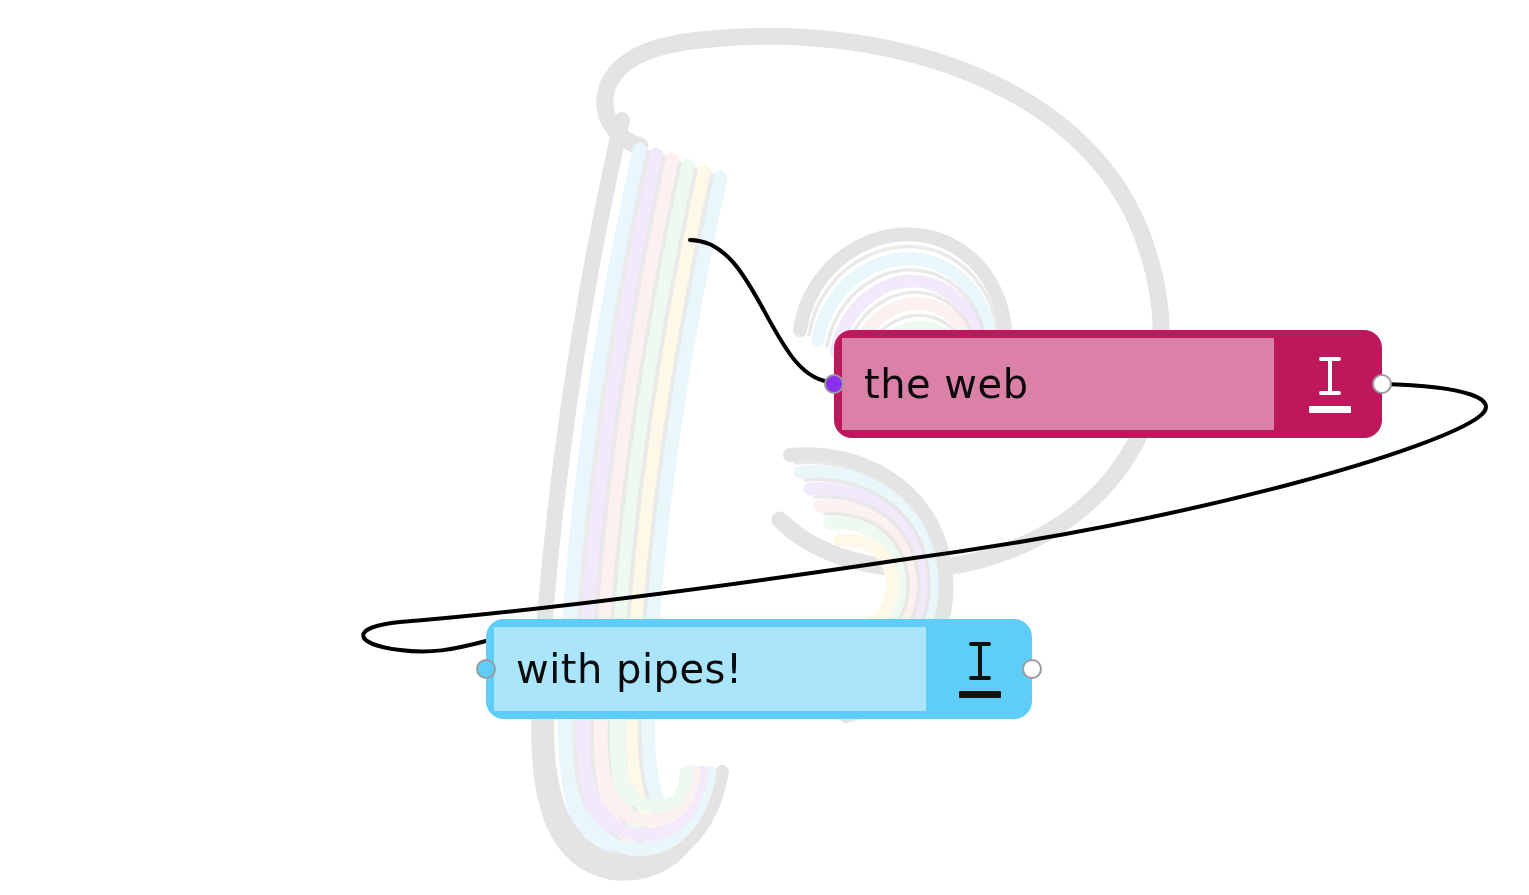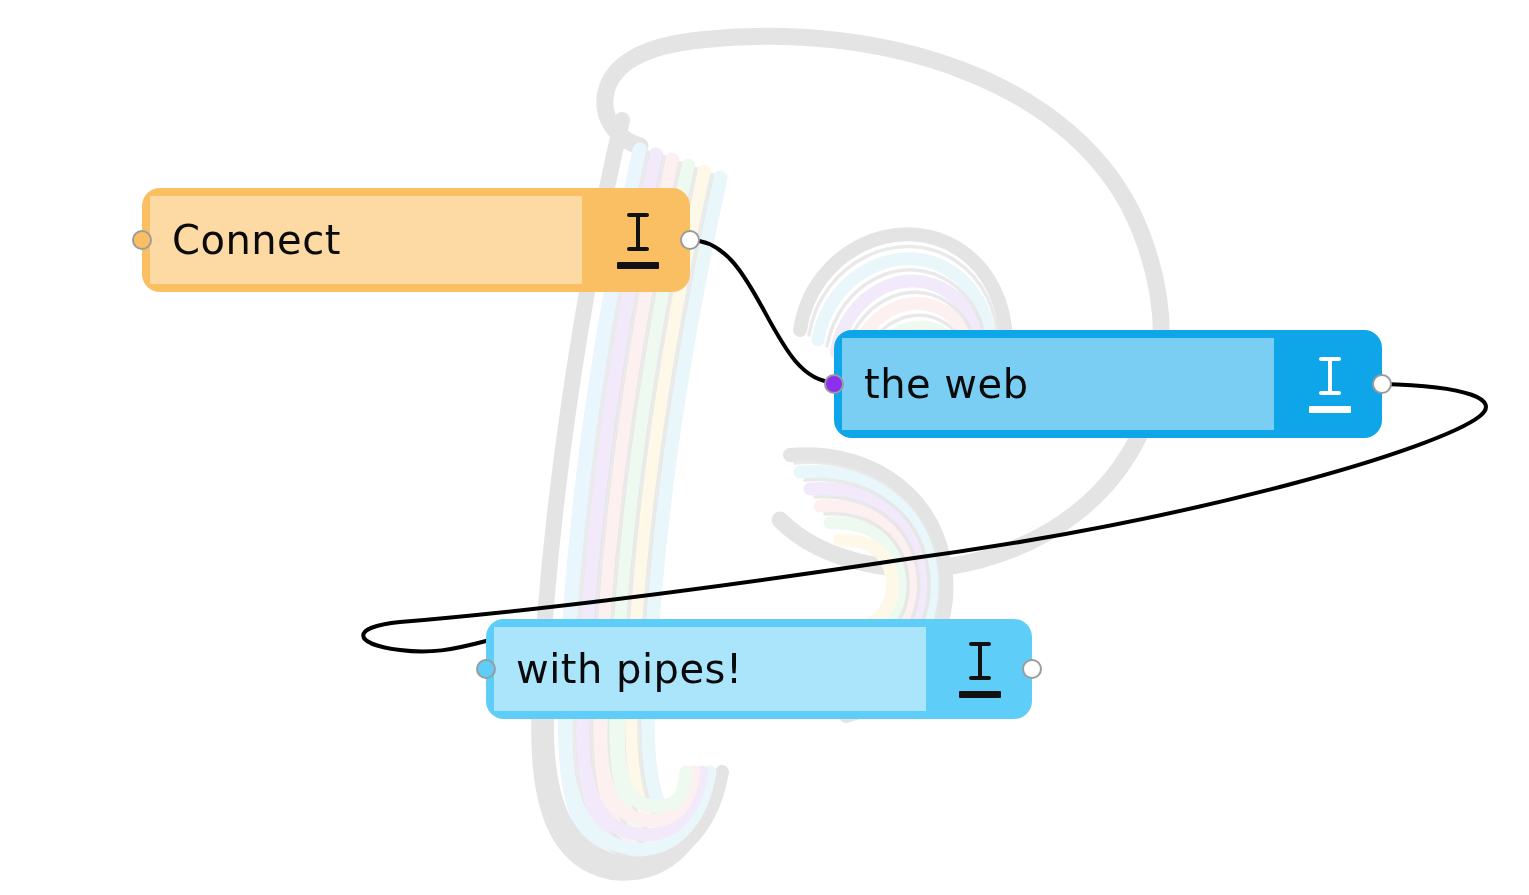--- a/index.html
+++ b/index.html
@@ -201,36 +201,22 @@
 
     </g>
   </svg>
 
   <svg id="edges" viewBox="0 0 1529 895" xmlns="http://www.w3.org/2000/svg">
     <path d="M 690 240 C 760 240 770 382 834 382" fill="none" stroke="#000000" stroke-width="4" stroke-linecap="round"></path>
     <path d="M 1382 384 C 1470 386 1500 400 1480 416 C 1440 448 1200 520 900 560
              C 700 590 520 612 400 622 C 350 627 352 644 400 650 C 430 654 452 650 486 641" fill="none" stroke="#000000" stroke-width="4" stroke-linecap="round"></path>
   </svg>
 
-  <div class="node" style="left:142px; top:188px; width:548px; height:104px; background:#fbbf63;">
-    <div class="node-inner" style="width:432px;"></div>
-    <div class="node-label">Connect</div>
-    <div class="node-icon-slot" style="color:#111111;">
-      <div class="ibeam">
-        <div class="serif-top"></div>
-        <div class="stem"></div>
-        <div class="serif-bottom"></div>
-        <div class="underbar"></div>
-      </div>
-    </div>
-    <div class="port left" style="background:#fbbf63;"></div>
-    <div class="port right" style="background:#ffffff;"></div>
-  </div>
-
-  <div class="node" style="left:834px; top:330px; width:548px; height:108px; background:#0ea5e9;">
+
+  <div class="node" style="left:834px; top:330px; width:548px; height:108px; background:#be185d;">
     <div class="node-inner" style="width:432px; background:rgba(255,255,255,0.45);"></div>
     <div class="node-label">the web</div>
     <div class="node-icon-slot" style="color:#ffffff;">
       <div class="ibeam">
         <div class="serif-top"></div>
         <div class="stem"></div>
         <div class="serif-bottom"></div>
         <div class="underbar"></div>
       </div>
     </div>

